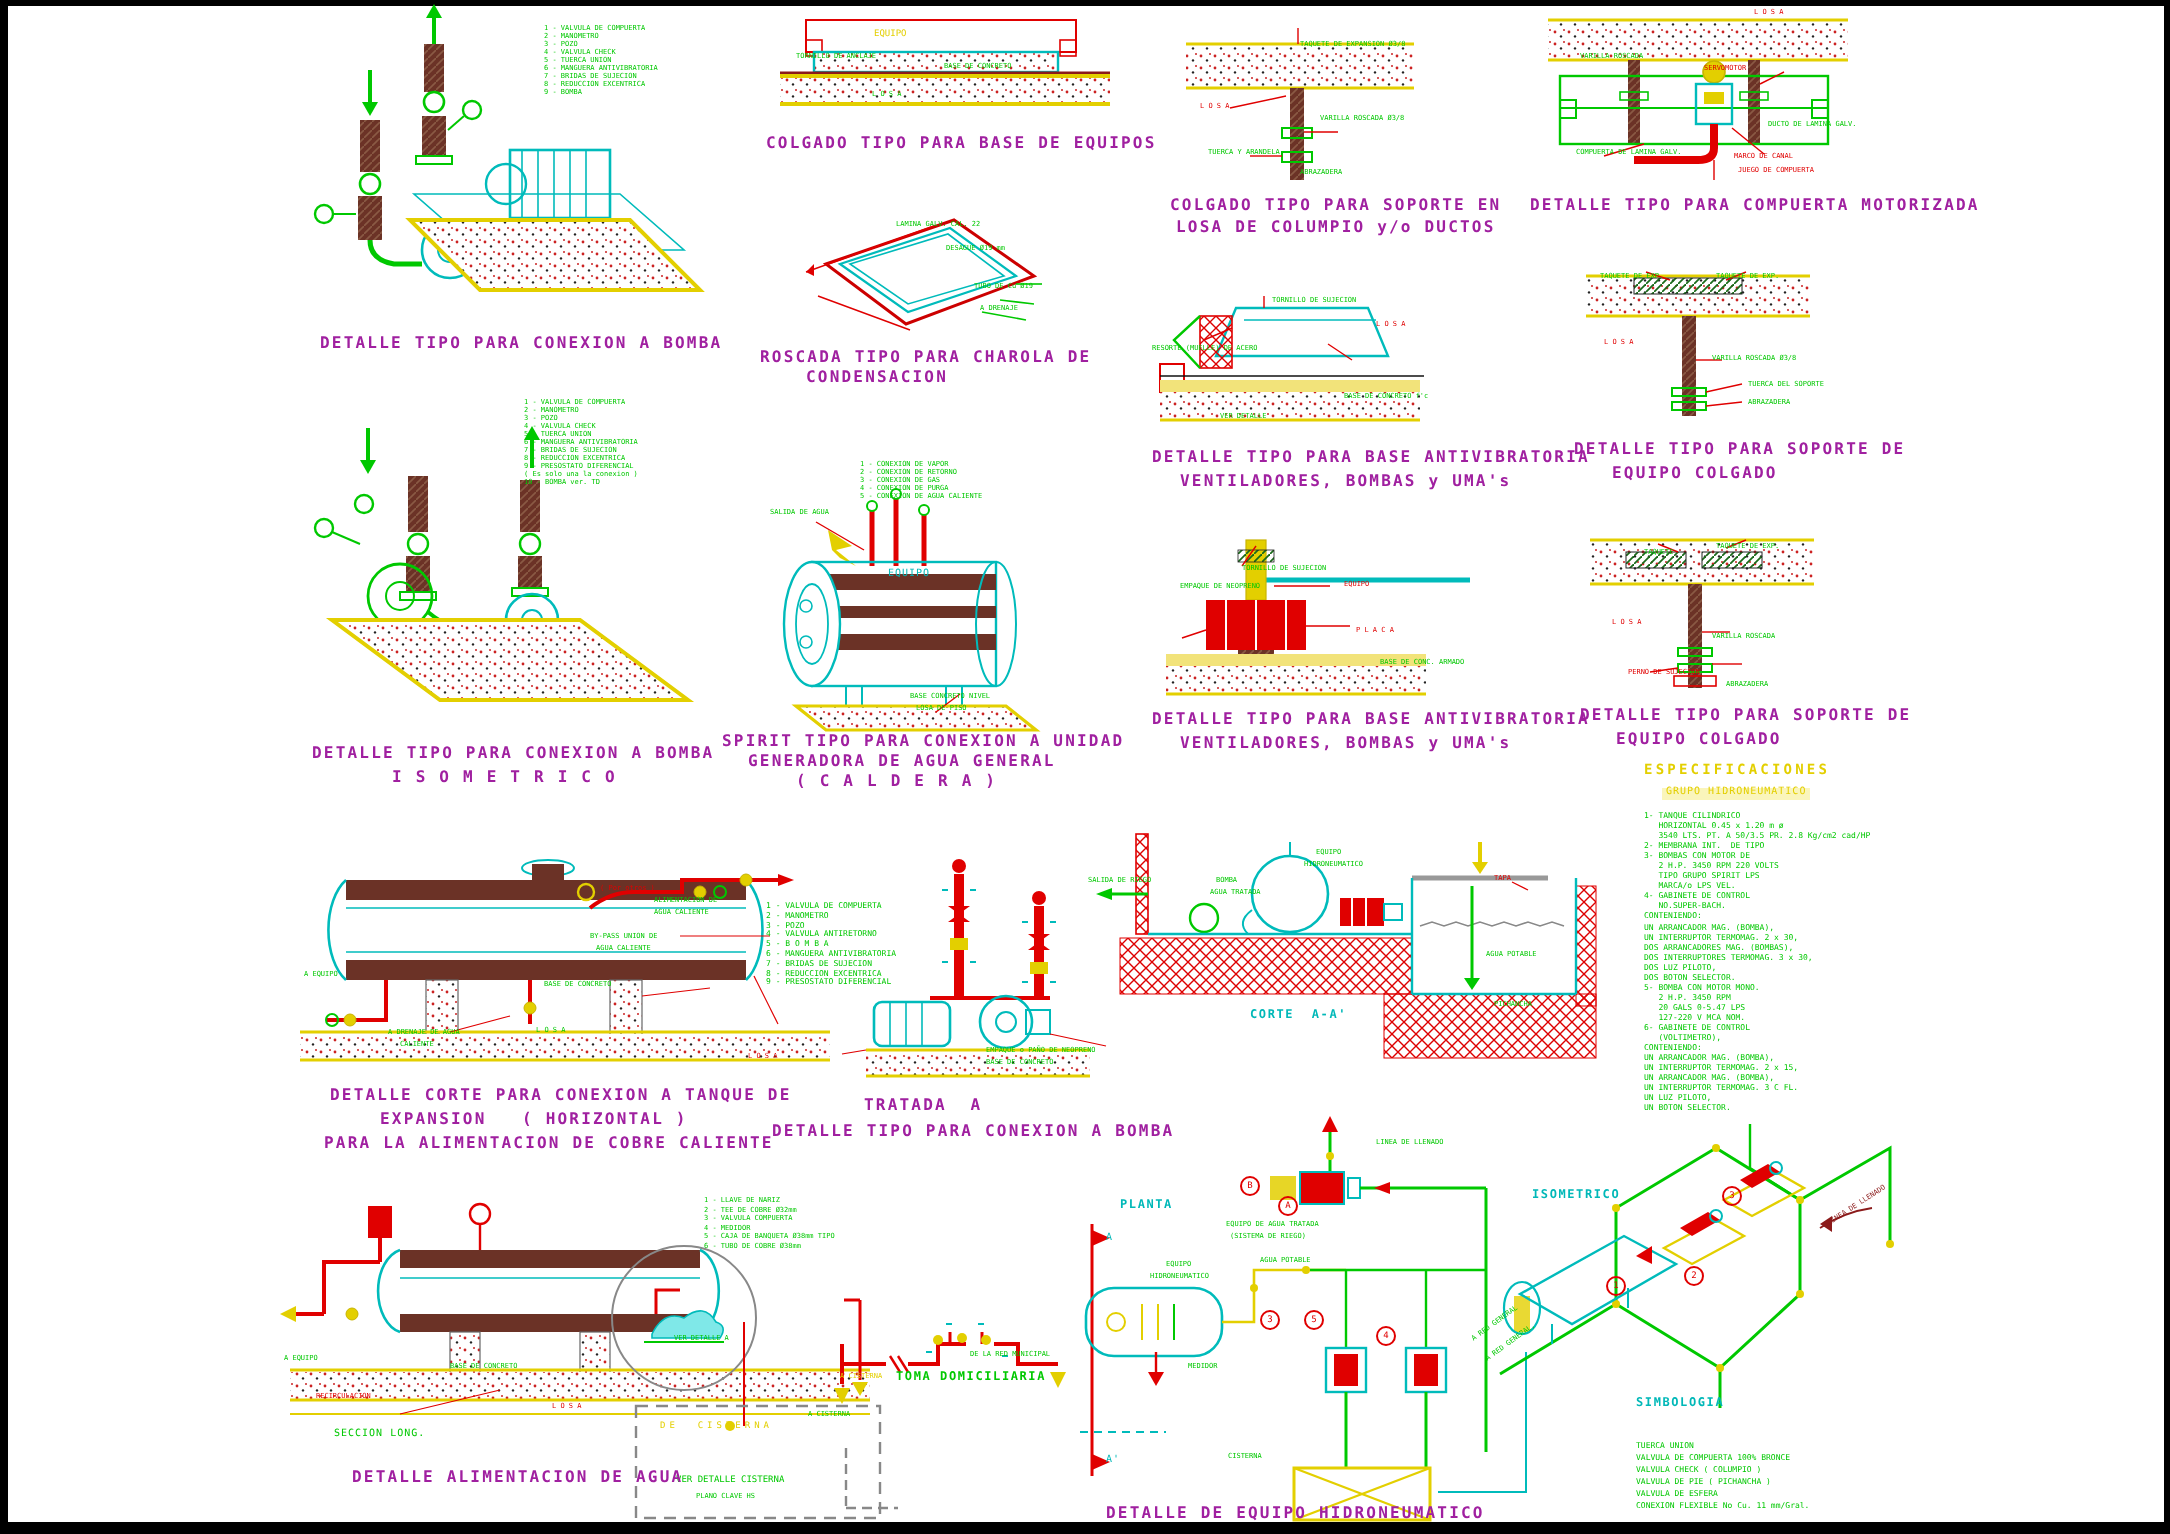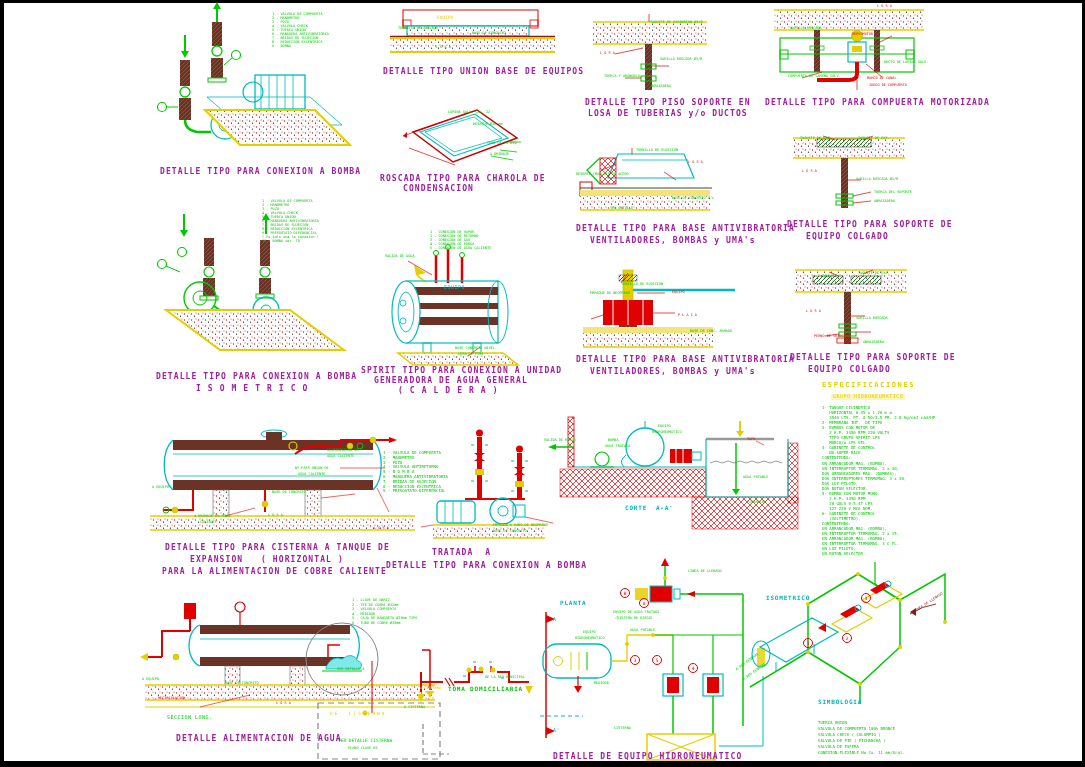--- a/index.html
+++ b/index.html
@@ -88,41 +88,41 @@
     <rect x="22" y="18" width="122" height="10" fill="url(#conc)" stroke="#00BBBB" stroke-width="1.2"></rect>
     <line x1="5" y1="28.5" x2="170" y2="28.5" stroke="#8B1A1A" stroke-width="1.5"></line>
     <line x1="5" y1="30" x2="170" y2="30" stroke="#E3CF00" stroke-width="2"></line>
     <rect x="5" y="31" width="165" height="12" fill="url(#conc)"></rect>
     <line x1="5" y1="44" x2="170" y2="44" stroke="#E3CF00" stroke-width="2"></line>
   </svg>
   <div class="lbl y s4" style="left:437px;top:15px">EQUIPO</div>
   <div class="lbl g s3" style="left:398px;top:26px">TORNILLO DE ANCLAJE</div>
   <div class="lbl g s3" style="left:472px;top:31px">BASE DE CONCRETO</div>
   <div class="lbl g s3" style="left:436px;top:45px">L O S A</div>
-  <div class="lbl t" style="left:383px;top:67px">DETALLE TIPO UNION BASE DE EQUIPOS</div>
+  <div class="lbl t" style="left:383px;top:67px">COLGADO TIPO PARA BASE DE EQUIPOS</div>
 
   <svg class="dwg" style="left:585px;top:8px" width="130" height="88">
     <line x1="8" y1="14" x2="122" y2="14" stroke="#E3CF00" stroke-width="1.6"></line>
     <rect x="8" y="15" width="114" height="20" fill="url(#conc)"></rect>
     <line x1="8" y1="36" x2="122" y2="36" stroke="#E3CF00" stroke-width="1.6"></line>
     <rect x="60" y="36" width="7" height="46" fill="url(#pipe)"></rect>
     <rect x="56" y="56" width="15" height="5" fill="none" stroke="#00C800" stroke-width="1"></rect>
     <rect x="56" y="68" width="15" height="5" fill="none" stroke="#00C800" stroke-width="1"></rect>
     <line x1="64" y1="6" x2="64" y2="14" stroke="#E00000" stroke-width="0.7"></line>
     <line x1="67" y1="58" x2="84" y2="58" stroke="#E00000" stroke-width="0.7"></line>
     <line x1="56" y1="70" x2="40" y2="70" stroke="#E00000" stroke-width="0.7"></line>
     <line x1="30" y1="46" x2="58" y2="40" stroke="#E00000" stroke-width="0.7"></line>
   </svg>
   <div class="lbl g s3" style="left:650px;top:20px">TAQUETE DE EXPANSION Ø3/8</div>
   <div class="lbl r s3" style="left:600px;top:51px">L O S A</div>
   <div class="lbl g s3" style="left:660px;top:57px">VARILLA ROSCADA Ø3/8</div>
   <div class="lbl g s3" style="left:604px;top:74px">TUERCA Y ARANDELA</div>
   <div class="lbl g s3" style="left:650px;top:84px">ABRAZADERA</div>
-  <div class="lbl t" style="left:585px;top:98px">DETALLE TIPO PISO SOPORTE EN</div>
-  <div class="lbl t" style="left:588px;top:109px">LOSA DE TUBERIAS y/o DUCTOS</div>
+  <div class="lbl t" style="left:585px;top:98px">COLGADO TIPO PARA SOPORTE EN</div>
+  <div class="lbl t" style="left:588px;top:109px">LOSA DE COLUMPIO y/o DUCTOS</div>
 
   <svg class="dwg" style="left:762px;top:2px" width="172" height="94">
     <line x1="12" y1="8" x2="162" y2="8" stroke="#E3CF00" stroke-width="1.6"></line>
     <rect x="12" y="9" width="150" height="18" fill="url(#conc)"></rect>
     <line x1="12" y1="28" x2="162" y2="28" stroke="#E3CF00" stroke-width="1.6"></line>
     <rect x="52" y="28" width="6" height="42" fill="url(#pipe)"></rect>
     <rect x="112" y="28" width="6" height="42" fill="url(#pipe)"></rect>
     <rect x="18" y="36" width="134" height="34" fill="none" stroke="#00C800" stroke-width="1.2"></rect>
     <line x1="18" y1="52" x2="152" y2="52" stroke="#00C800" stroke-width="1"></line>
     <rect x="18" y="48" width="8" height="9" fill="none" stroke="#00C800" stroke-width="1"></rect>
@@ -357,21 +357,21 @@
   <div class="lbl g s3" style="left:152px;top:485px">A EQUIPO</div>
   <div class="lbl r s3" style="left:300px;top:442px">( Por otros )</div>
   <div class="lbl g s3" style="left:327px;top:448px">ALIMENTACION DE</div>
   <div class="lbl g s3" style="left:327px;top:454px">AGUA CALIENTE</div>
   <div class="lbl g s3" style="left:295px;top:466px">BY-PASS UNION DE</div>
   <div class="lbl g s3" style="left:298px;top:472px">AGUA CALIENTE</div>
   <div class="lbl g s3" style="left:272px;top:490px">BASE DE CONCRETO</div>
   <div class="lbl g s3" style="left:268px;top:513px">L O S A</div>
   <div class="lbl g s3" style="left:194px;top:514px">A DRENAJE DE AGUA</div>
   <div class="lbl g s3" style="left:200px;top:520px">CALIENTE</div>
-  <div class="lbl t" style="left:165px;top:543px">DETALLE TIPO PARA CISTERNA A TANQUE DE</div>
+  <div class="lbl t" style="left:165px;top:543px">DETALLE CORTE PARA CONEXION A TANQUE DE</div>
   <div class="lbl t" style="left:190px;top:555px">EXPANSION   ( HORIZONTAL )</div>
   <div class="lbl t" style="left:162px;top:567px">PARA LA ALIMENTACION DE COBRE CALIENTE</div>
 
   <svg class="dwg" style="left:425px;top:425px" width="148" height="128">
     <rect x="52" y="12" width="5" height="62" fill="#E00000"></rect>
     <rect x="92" y="28" width="5" height="46" fill="#E00000"></rect>
     <circle cx="54.5" cy="8" r="3.5" fill="#E00000"></circle>
     <circle cx="94.5" cy="24" r="3.5" fill="#E00000"></circle>
     <polygon points="49,28 60,36 49,36 60,28" fill="#E00000"></polygon>
     <polygon points="89,42 100,50 89,50 100,42" fill="#E00000"></polygon>

